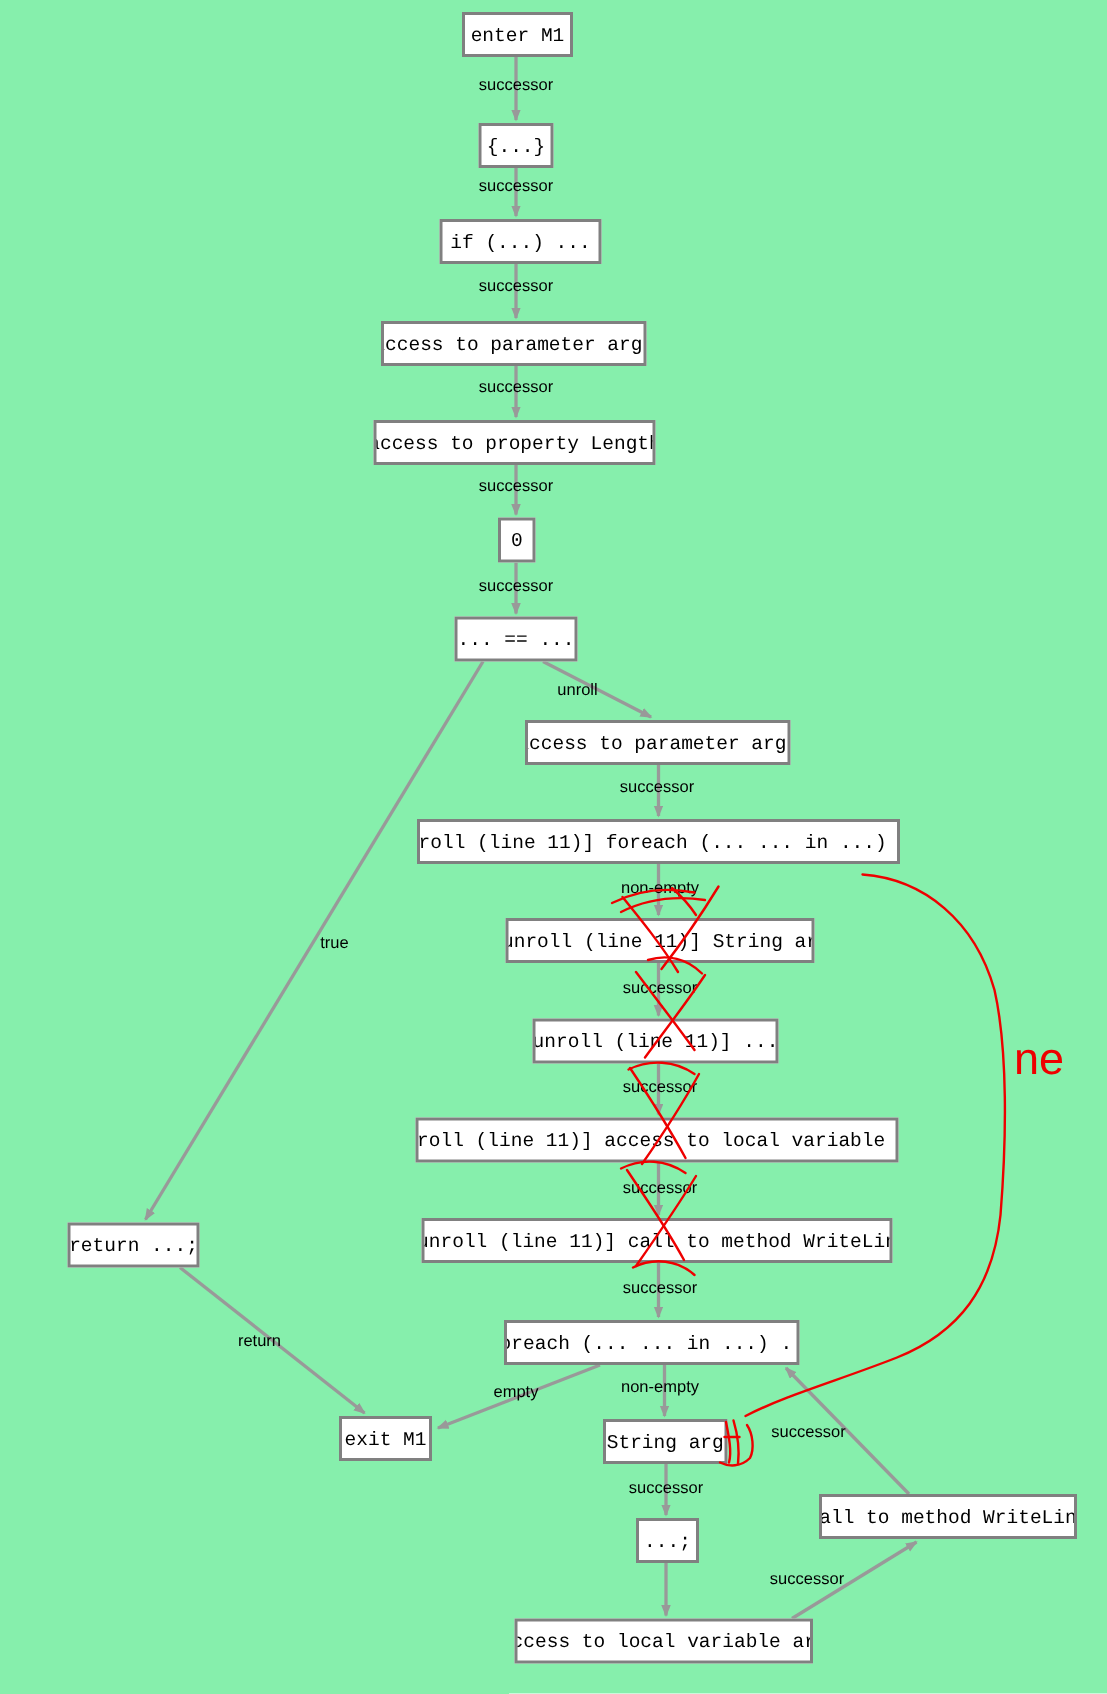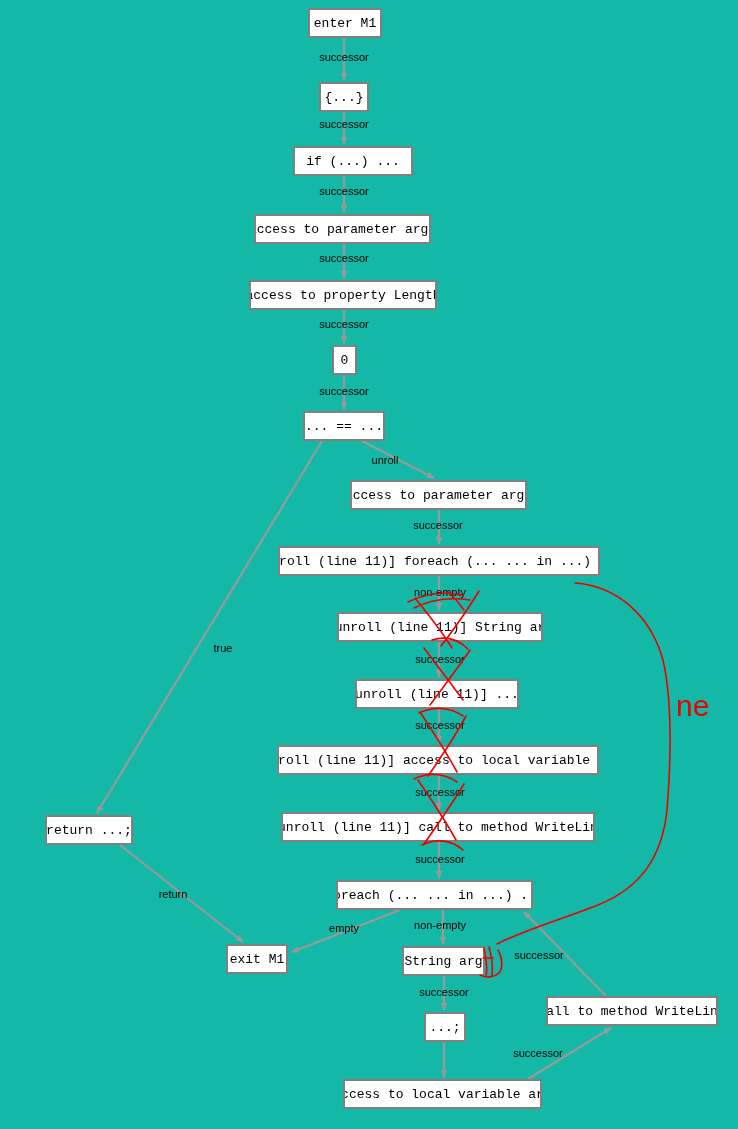--- a/index.html
+++ b/index.html
@@ -7,21 +7,21 @@
     padding: 0;
     background: #ffffff;
   }
   body {
     font-family: "Liberation Sans", sans-serif;
   }
   #canvas {
     position: relative;
     width: 738px;
     height: 1129px;
-    background: #14b8a6;
+    background: #86efac;
     overflow: hidden;
   }
   #edge-layer {
     position: absolute;
     left: 0;
     top: 0;
     width: 738px;
     height: 1129px;
     pointer-events: none;
   }
@@ -110,21 +110,21 @@
   </svg>
 
   <div class="node" style="left:308px; top:8px; width:74px; height:30px;">
     <span class="node-text">enter M1</span>
   </div>
 
   <div class="node" style="left:319px; top:82px; width:50px; height:30px;">
     <span class="node-text">{...}</span>
   </div>
 
-  <div class="node" style="left:293px; top:146px; width:120px; height:30px;">
+  <div class="node" style="left:293px; top:146px; width:108px; height:30px;">
     <span class="node-text">if (...) ...</span>
   </div>
 
   <div class="node" style="left:254px; top:214px; width:177px; height:30px;">
     <span class="node-text">access to parameter args</span>
   </div>
 
   <div class="node" style="left:249px; top:280px; width:188px; height:30px;">
     <span class="node-text">access to property Length</span>
   </div>
@@ -189,21 +189,21 @@
     <span class="node-text">call to method WriteLine</span>
   </div>
 
   <div class="edge-label" style="left:344px; top:57px;">successor</div>
   <div class="edge-label" style="left:344px; top:124px;">successor</div>
   <div class="edge-label" style="left:344px; top:191px;">successor</div>
   <div class="edge-label" style="left:344px; top:258px;">successor</div>
   <div class="edge-label" style="left:344px; top:324px;">successor</div>
   <div class="edge-label" style="left:344px; top:391px;">successor</div>
   <div class="edge-label" style="left:385px; top:460px;">unroll</div>
-  <div class="edge-label" style="left:223px; top:629px;margin-top:19px;">true</div>
+  <div class="edge-label" style="left:223px; top:629px;">true</div>
   <div class="edge-label" style="left:438px; top:525px;">successor</div>
   <div class="edge-label" style="left:440px; top:592px;">non-empty</div>
   <div class="edge-label" style="left:440px; top:659px;">successor</div>
   <div class="edge-label" style="left:440px; top:725px;">successor</div>
   <div class="edge-label" style="left:440px; top:792px;">successor</div>
   <div class="edge-label" style="left:440px; top:859px;">successor</div>
   <div class="edge-label" style="left:173px; top:894px;text-align:center;">return</div>
   <div class="edge-label" style="left:344px; top:928px;">empty</div>
   <div class="edge-label" style="left:440px; top:925px;">non-empty</div>
   <div class="edge-label" style="left:539px; top:955px;">successor</div>

